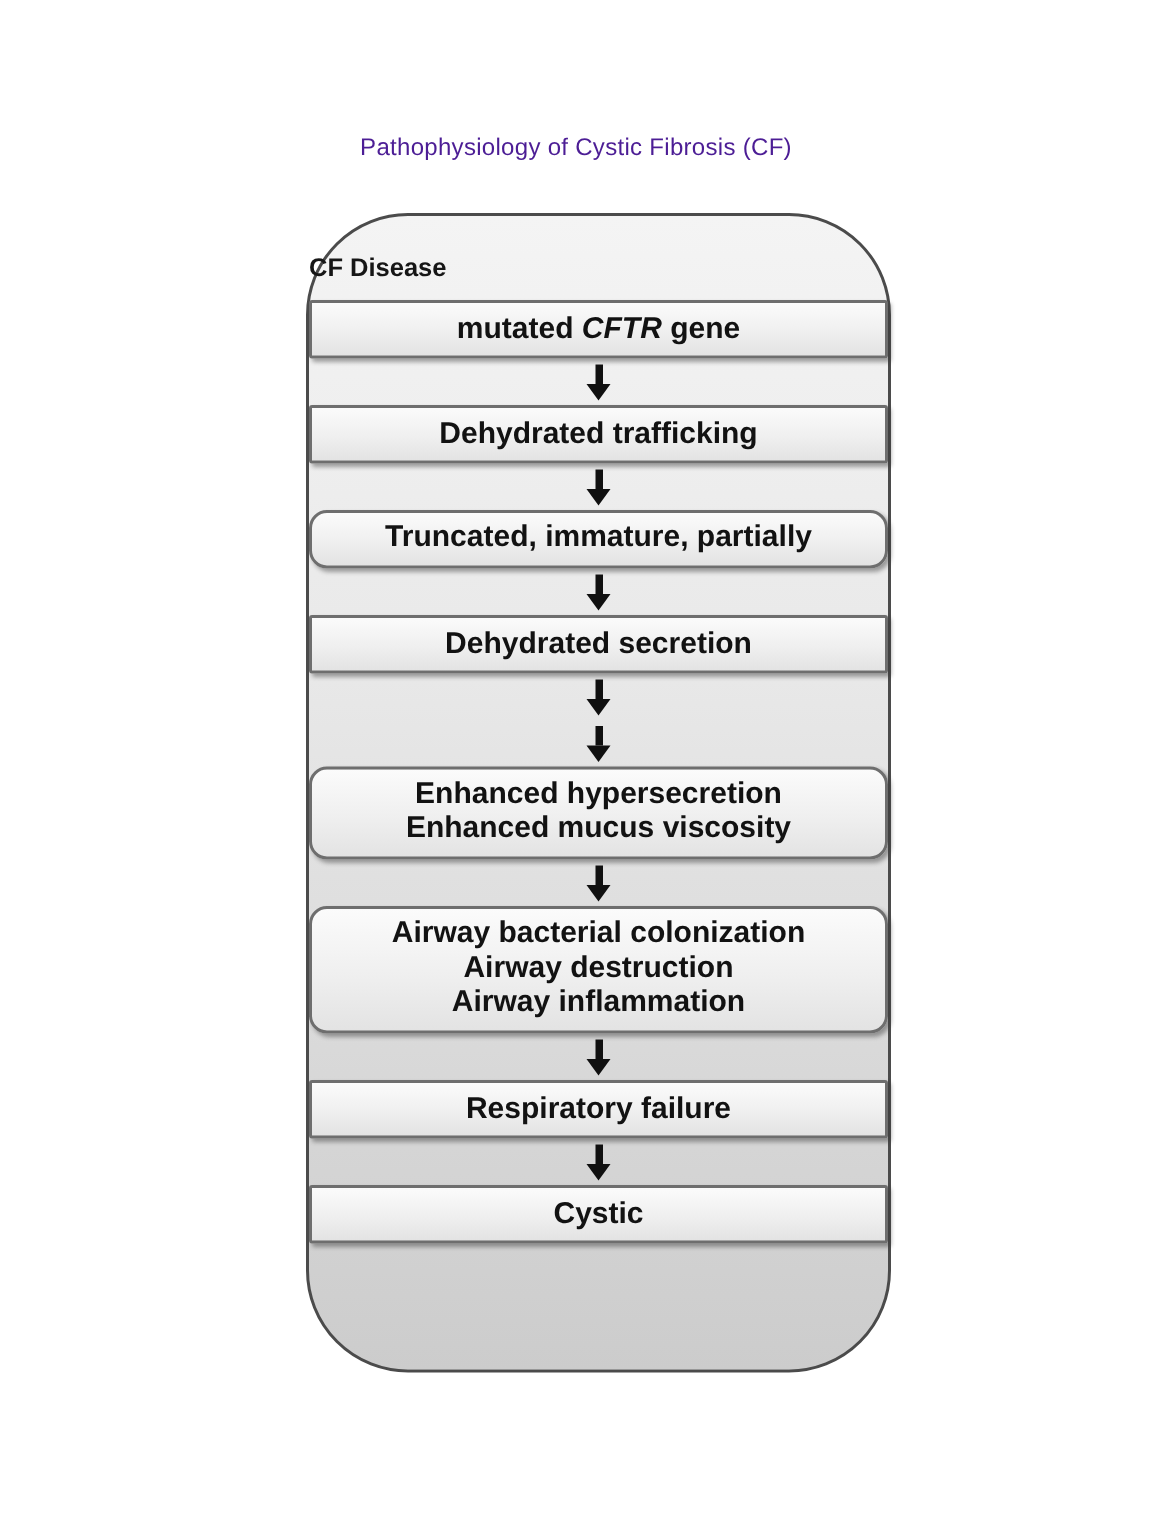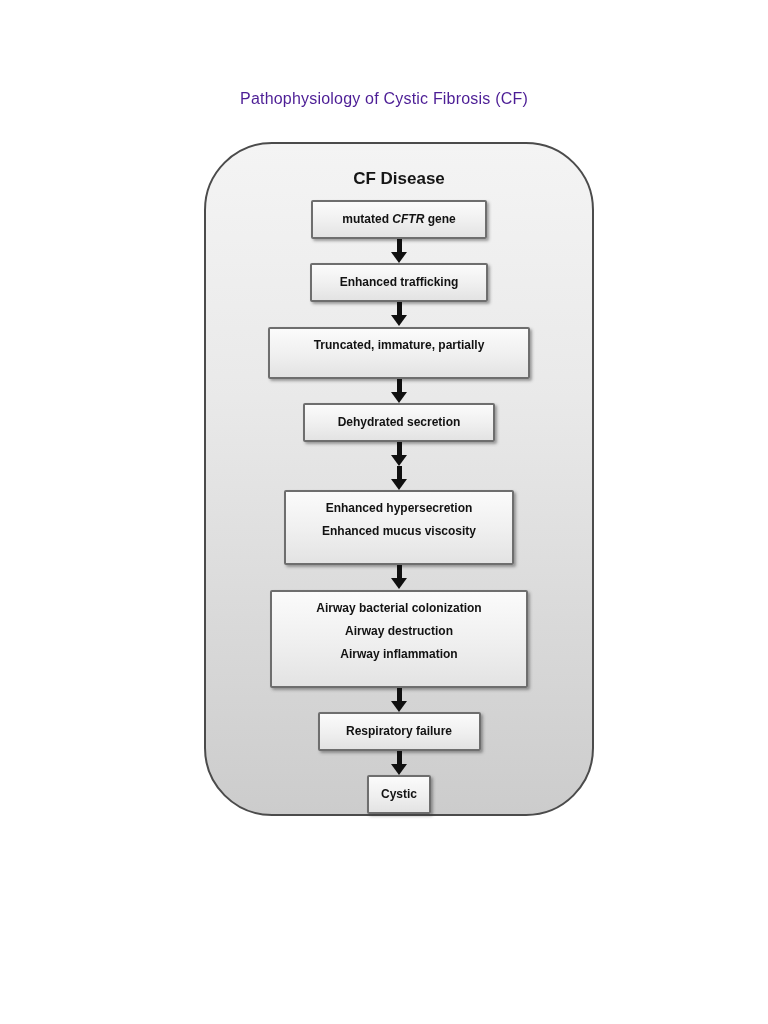--- a/index.html
+++ b/index.html
@@ -25,52 +25,51 @@
     font-size: 16px;
     font-weight: normal;
     color: #4c1d95;
     letter-spacing: 0.2px;
   }
   .panel {
     position: absolute;
     left: 204px;
     top: 142px;
     width: 390px;
-    height: 674px;
+    height: 773px;
     box-sizing: border-box;
     border: 2px solid #4b4b4b;
     border-radius: 68px;
     background: linear-gradient(180deg, #f4f4f4 0%, #e9e9e9 38%, #cccccc 100%);
     display: flex;
     flex-direction: column;
-    align-items: center;
     padding-top: 24px;
   }
   .panel-header {
     font-size: 17px;
     font-weight: bold;
     color: #161616;
     height: 22px;
     line-height: 22px;
     margin-bottom: 10px;
   }
   .node {
     box-sizing: border-box;
     background: linear-gradient(180deg, #fbfbfb 0%, #efefef 55%, #e3e3e3 100%);
     border: 2px solid #6e6e6e;
     border-radius: 2px;
     box-shadow: 2px 2px 3px rgba(55,55,55,0.45);
     padding: 5px 12px;
     text-align: center;
-    font-size: 12px;
+    font-size: 20px;
     font-weight: bold;
     color: #121212;
     line-height: 25px;
   }
-  .node.multi { line-height: 23px; padding: 5px 12px 20px 12px; }
+  .node.multi { line-height: 23px; padding: 5px 12px 7px 12px; border-radius: 12px; }
   .node .line { white-space: pre-wrap; }
   .node em { font-style: italic; }
   .arrow {
     height: 31px;
     display: flex;
     flex-direction: column;
     align-items: center;
     justify-content: center;
   }
   .arrow .stem {
@@ -98,21 +97,21 @@
     <div class="panel-header">CF Disease</div>
 
     <div class="node" style="min-width:176px"><span>mutated </span><em>CFTR</em><span> gene</span></div>
 
     <div class="arrow">
         <span class="stem"></span>
         <span class="head"></span>
       </div>
 
     <div class="node" style="min-width:178px">
-      <div class="line">Enhanced trafficking</div>
+      <div class="line">Dehydrated trafficking</div>
     </div>
 
     <div class="arrow">
         <span class="stem"></span>
         <span class="head"></span>
       </div>
 
     <div class="node multi" style="min-width:262px">
       <div class="line">Truncated, immature, partially</div>
     </div>

